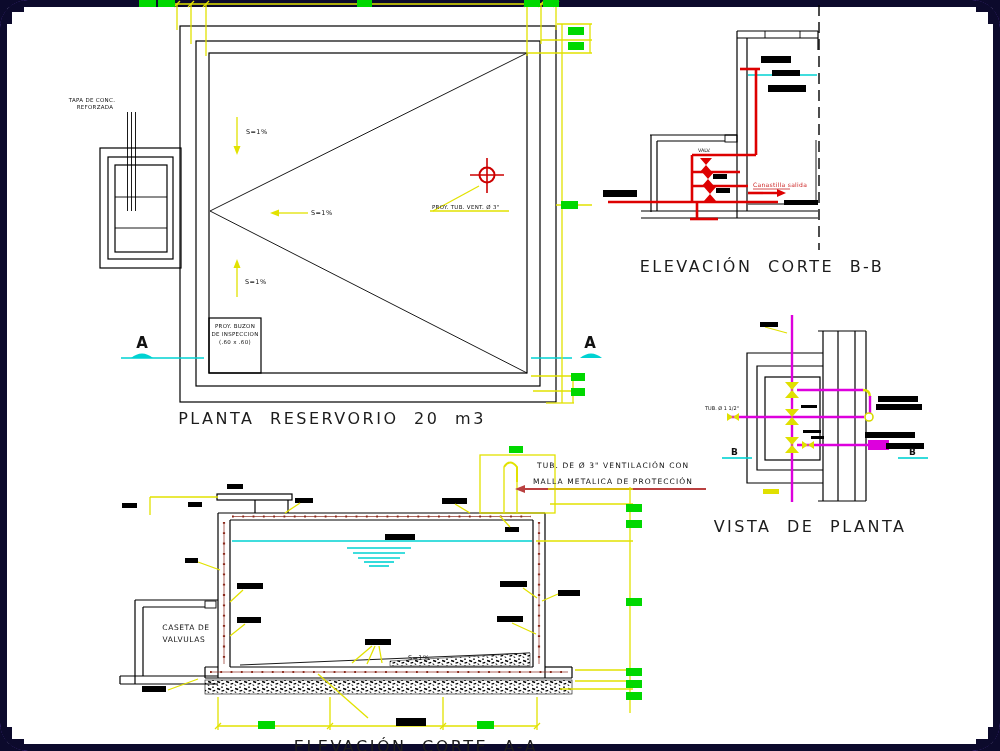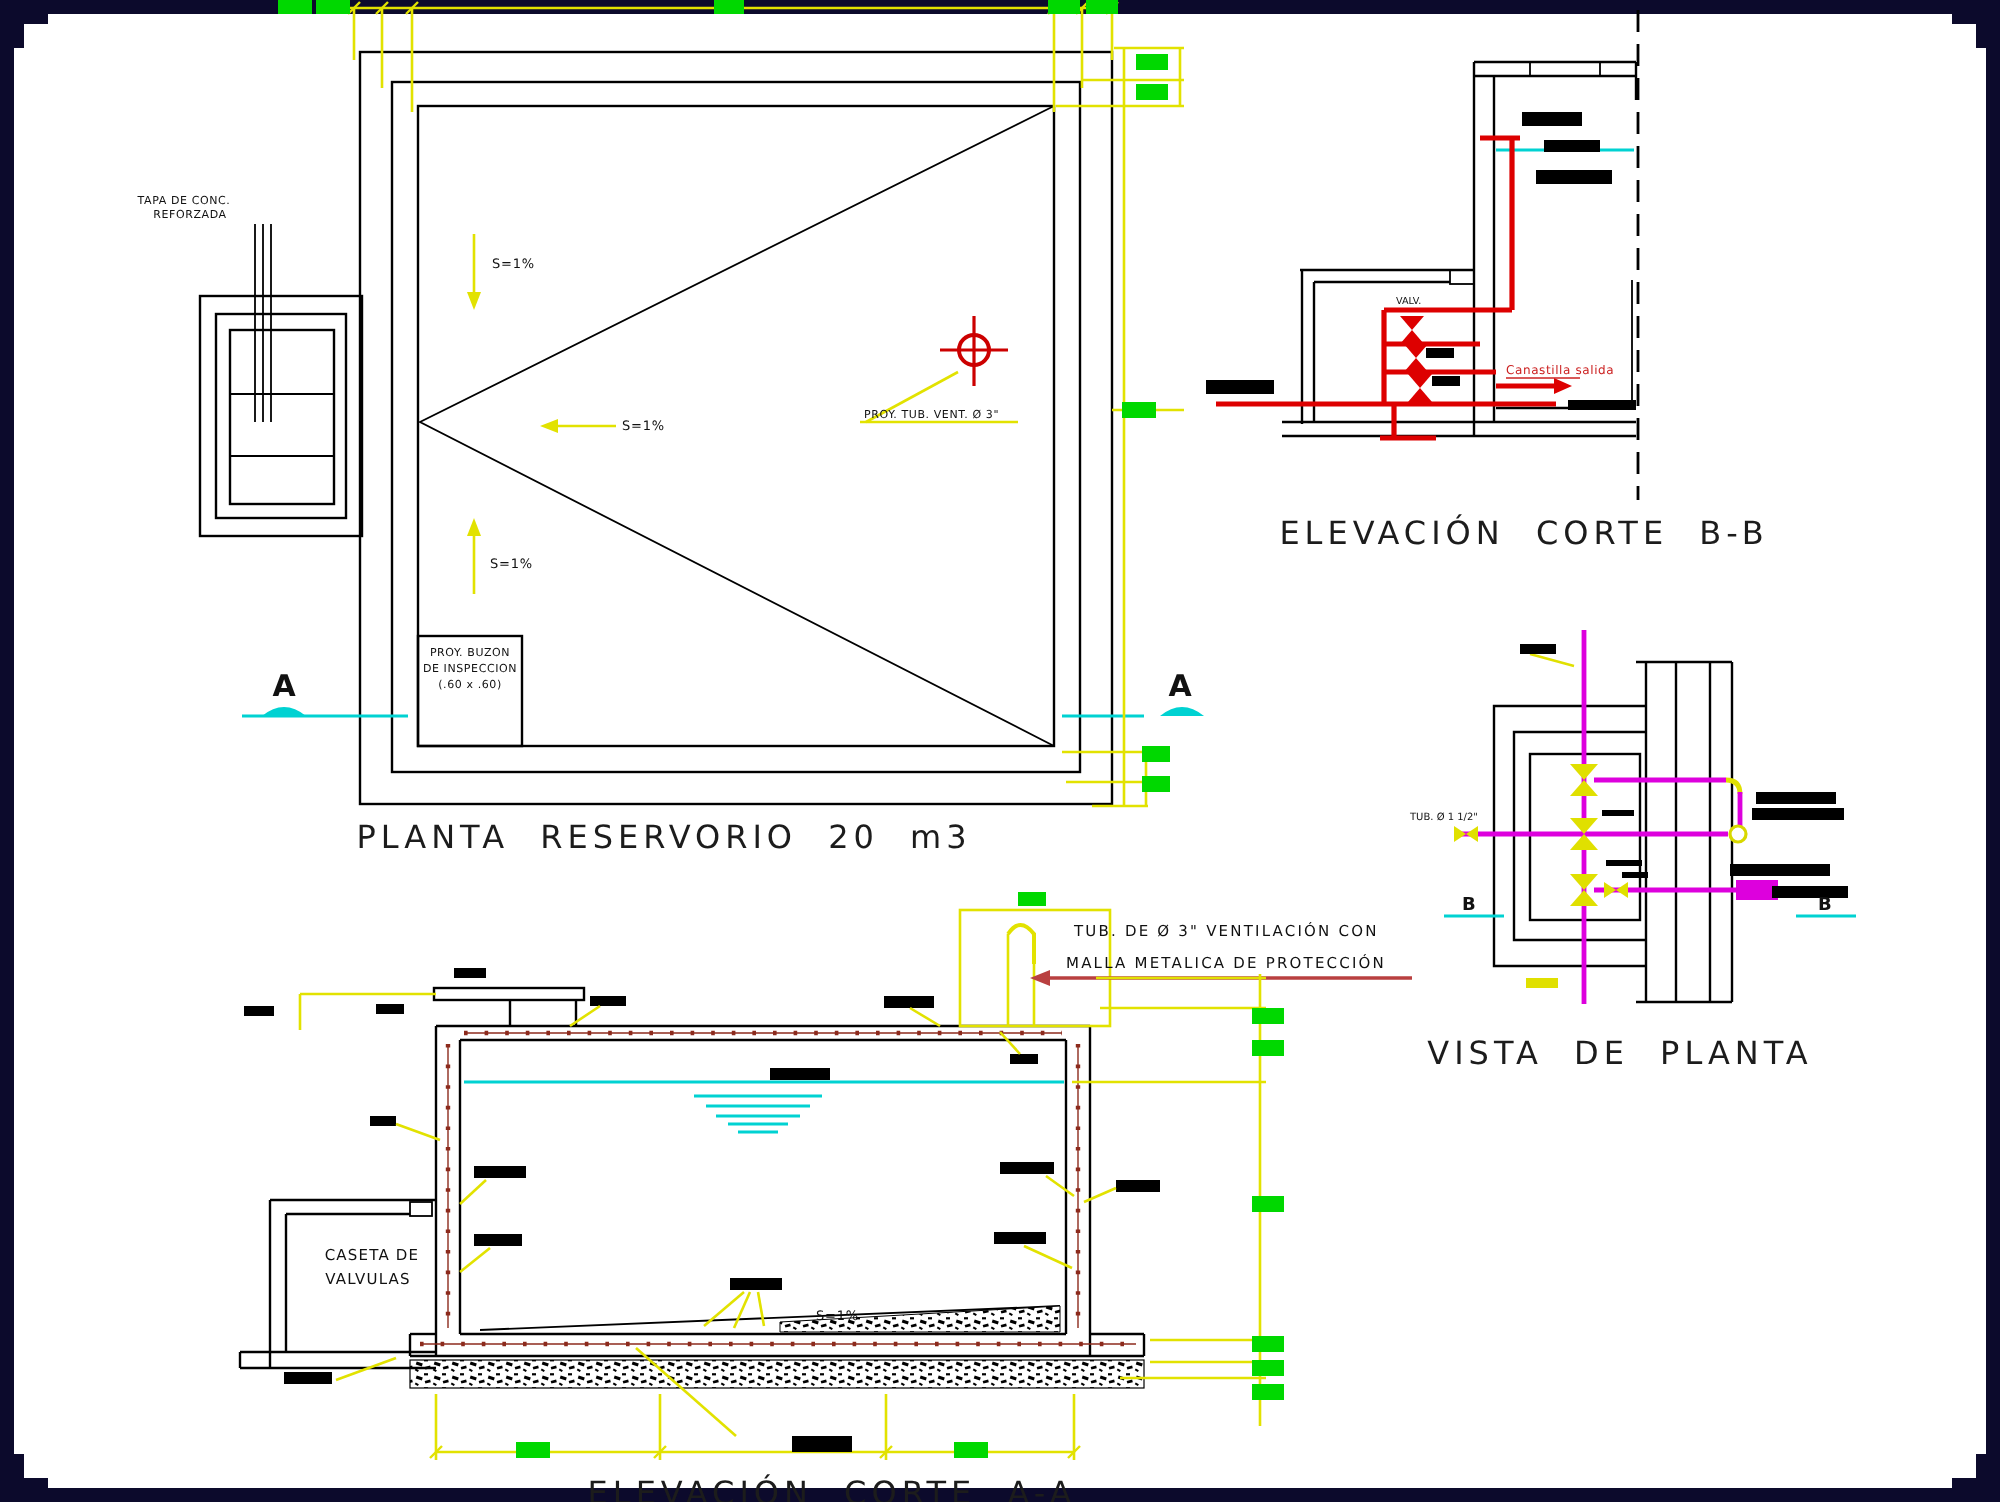--- a/index.html
+++ b/index.html
@@ -1,17 +1,17 @@
 <!DOCTYPE html>
 <html><head>
 <meta charset="utf-8">
 <style>
   html,body{margin:0;padding:0;background:#0c0a2c;}
   .stage{position:relative;width:1000px;height:751px;overflow:hidden;background:#8b5cf6;
-         font-family:"DejaVu Sans", sans-serif;}
+         font-family:"DejaVu Sans", sans-serif;border-radius:28px;}
   .stage svg{position:absolute;left:0;top:0;}
   text{fill:#111;}
   .title{font-size:16px;letter-spacing:2.5px;word-spacing:8px;fill:#1c1c1c;}
   .tiny{font-size:5.5px;letter-spacing:0.3px;}
   .small{font-size:6.5px;letter-spacing:0.4px;}
   .note{font-size:7.5px;letter-spacing:1.1px;}
   .marker{font-size:15px;font-weight:bold;}
   .bline{stroke:#000;stroke-width:1.2;fill:none;}
   .bthin{stroke:#000;stroke-width:0.9;fill:none;}
   .ydim{stroke:#e2e200;stroke-width:1.3;fill:none;}

